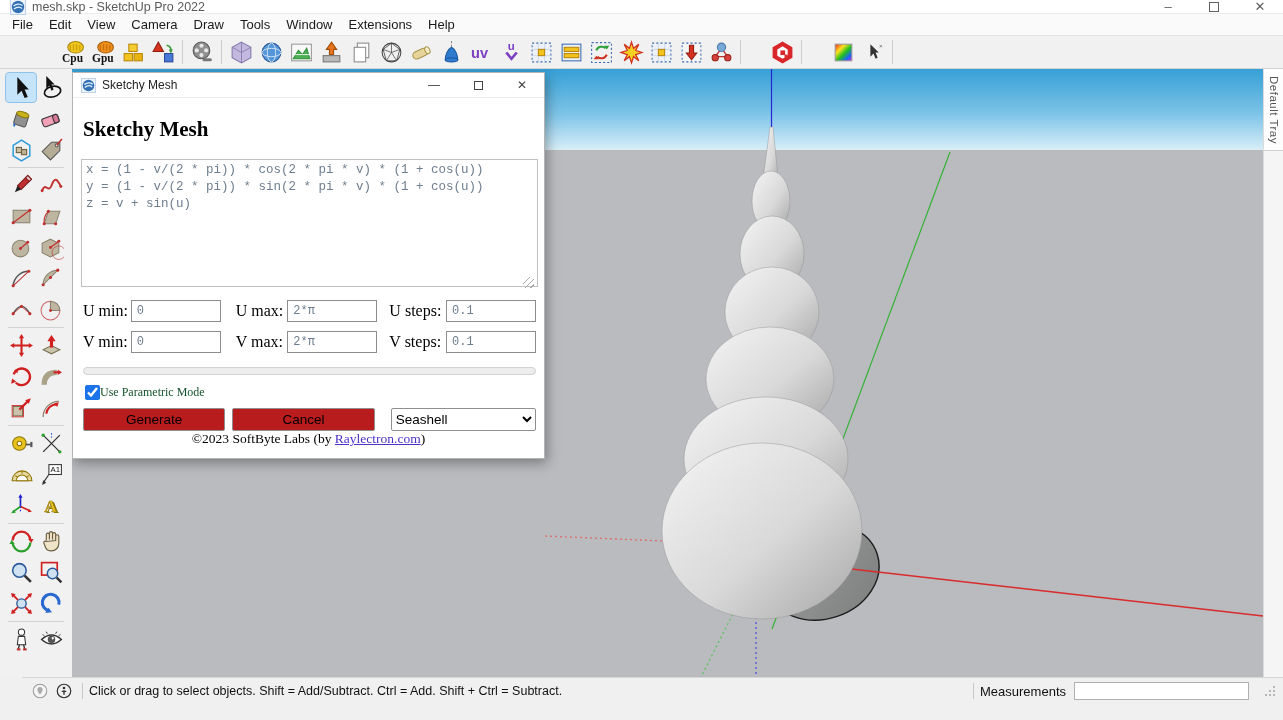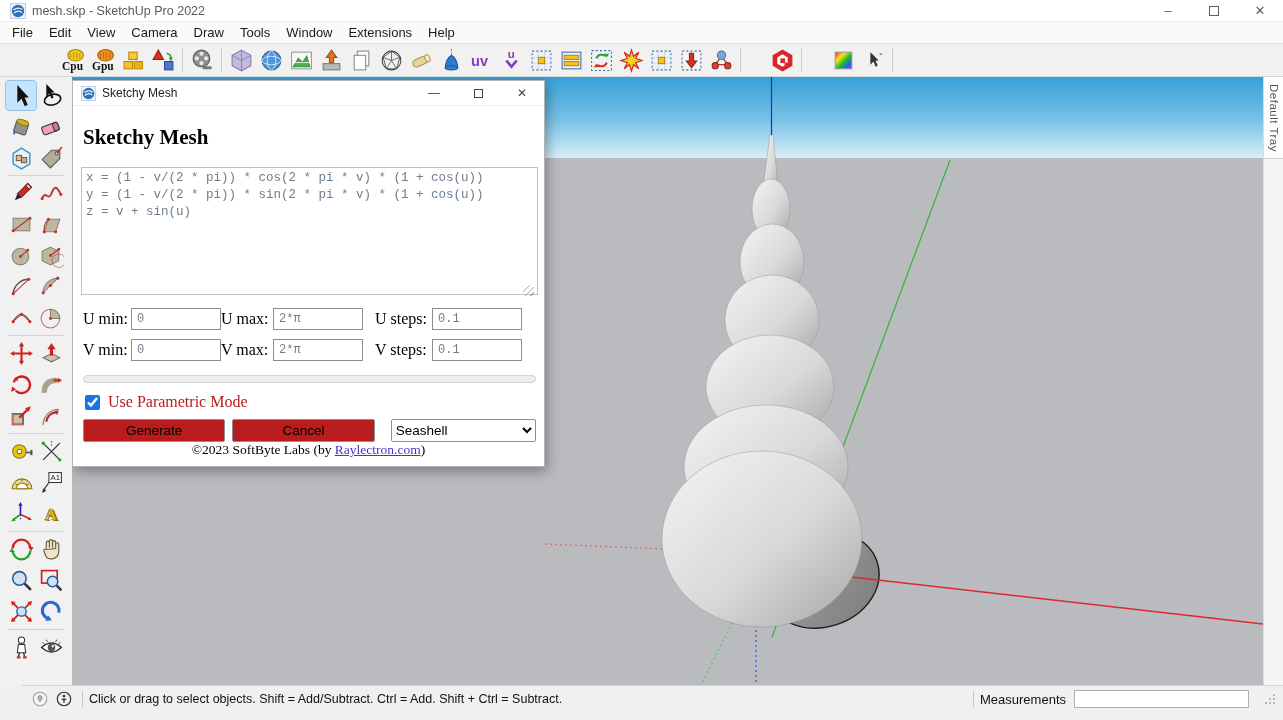--- a/index.html
+++ b/index.html
@@ -1,20 +1,20 @@
 <!DOCTYPE html>
 <html><head>
 <meta charset="utf-8">
 <style>
   * { box-sizing: border-box; margin: 0; padding: 0; }
   html,body { width:1283px; height:720px; overflow:hidden; }
   body { font-family:"Liberation Sans", sans-serif; background:#f0f0f0; position:relative; }
 
   
-  .titlebar { height:22px; background:#ffffff; display:flex; align-items:center; border-bottom:1px solid #ececec; }
+  .titlebar { height:14px; background:#ffffff; display:flex; align-items:center; border-bottom:1px solid #ececec; }
   .app-icon { width:16px; height:16px; margin:0 6px 0 10px; }
   .title-text { font-size:12.5px; color:#5a5a5a; }
   .win-controls { margin-left:auto; display:flex; height:100%; }
   .win-btn { width:46px; height:100%; display:flex; align-items:center; justify-content:center; font-size:13px; color:#5f5f5f; cursor:default; }
   .menubar { height:22px; background:#fafafa; display:flex; align-items:center; padding-left:4px; border-bottom:1px solid #e3e3e3; }
   .menu-item { font-size:13px; color:#1a1a1a; padding:0 8px; line-height:22px; }
 
   
   .toolbar { height:33px; background:#f1f1f1; display:flex; align-items:center; border-bottom:1px solid #d5d5d5; }
   .tb-spacer { width:58px; height:100%; }
@@ -62,25 +62,25 @@
   .dlg-heading { font-family:"Liberation Serif", serif; font-weight:bold; font-size:21px; color:#000; margin:19px 0 17px 10px; }
   .formula-wrap { position:relative; margin:0 8px; }
   .formula { width:457px; height:128px; resize:none; border:1px solid #c0c0c0; font-family:"Liberation Mono", monospace;
              font-size:12.5px; line-height:1.35; color:#6e7e8e; padding:2px 4px; outline:none; white-space:pre; overflow:hidden; }
   .resize-corner { position:absolute; right:2px; bottom:3px; width:11px; height:11px;
     background:linear-gradient(315deg, transparent 2px, #aaa 2px, #aaa 3px, transparent 3px, transparent 6px, #aaa 6px, #aaa 7px, transparent 7px, transparent 10px, #aaa 10px, #aaa 11px, transparent 11px); }
   .field-row { display:flex; align-items:center; margin:9px 8px 0 10px; }
   .f-label { font-family:"Liberation Serif", serif; font-size:16px; color:#000; }
   .f-input { height:22px; border:1px solid #8d8d8d; font-family:"Liberation Mono", monospace; font-size:12px; color:#6e7e8e; padding:0 5px; background:#fff; }
   .f-input.w90 { width:90px; }
-  .lab1 { width:48px; } .lab2 { width:52px; } .lab3 { width:57px; margin-left:12px; }
+  .lab1 { width:48px; } .lab2 { width:52px; margin-left:15px; } .lab3 { width:57px; margin-left:12px; }
   .hbar { height:8px; background:#ededed; border:1px solid #d2d2d2; border-radius:4px; margin:14px 8px 0 10px; }
   .chk-row { display:flex; align-items:center; margin:10px 0 0 12px; }
   .chk-row input { width:15px; height:15px; accent-color:#1a73e8; }
-  .chk-row label { font-family:"Liberation Serif", serif; font-size:16px; color:#b91c1c; margin-left:8px; }
+  .chk-row label { font-family:"Liberation Serif", serif; font-size:12px; color:#14532d; }
   .btn-row { display:flex; margin:8px 8px 0 10px; align-items:center; }
   .dlg-push { width:145px; height:23px; background:#b91c1c; border:1px solid #8f8f8f; border-radius:2px; font-size:13.5px; color:#000; font-family:"Liberation Sans", sans-serif; }
   .dlg-push + .dlg-push { margin-left:7px; }
   .preset { width:148px; height:23px; margin-left:16px; font-size:13.5px; border:1px solid #8f8f8f; border-radius:2px; background:#fff; }
   .dlg-footer { text-align:center; font-family:"Liberation Serif", serif; font-size:13.5px; color:#000; }
   .dlg-footer a { color:#4b32c8; }
 </style>
 </head>
 <body>
 

